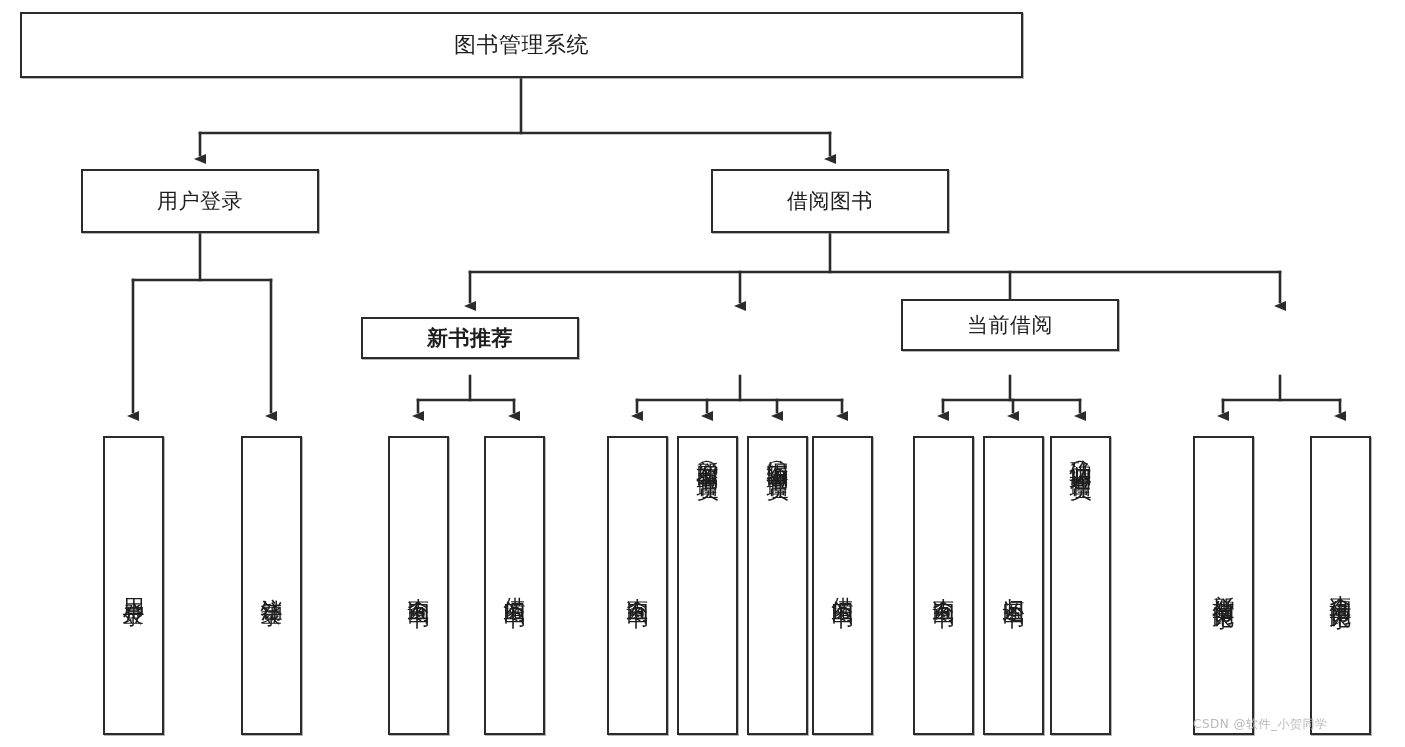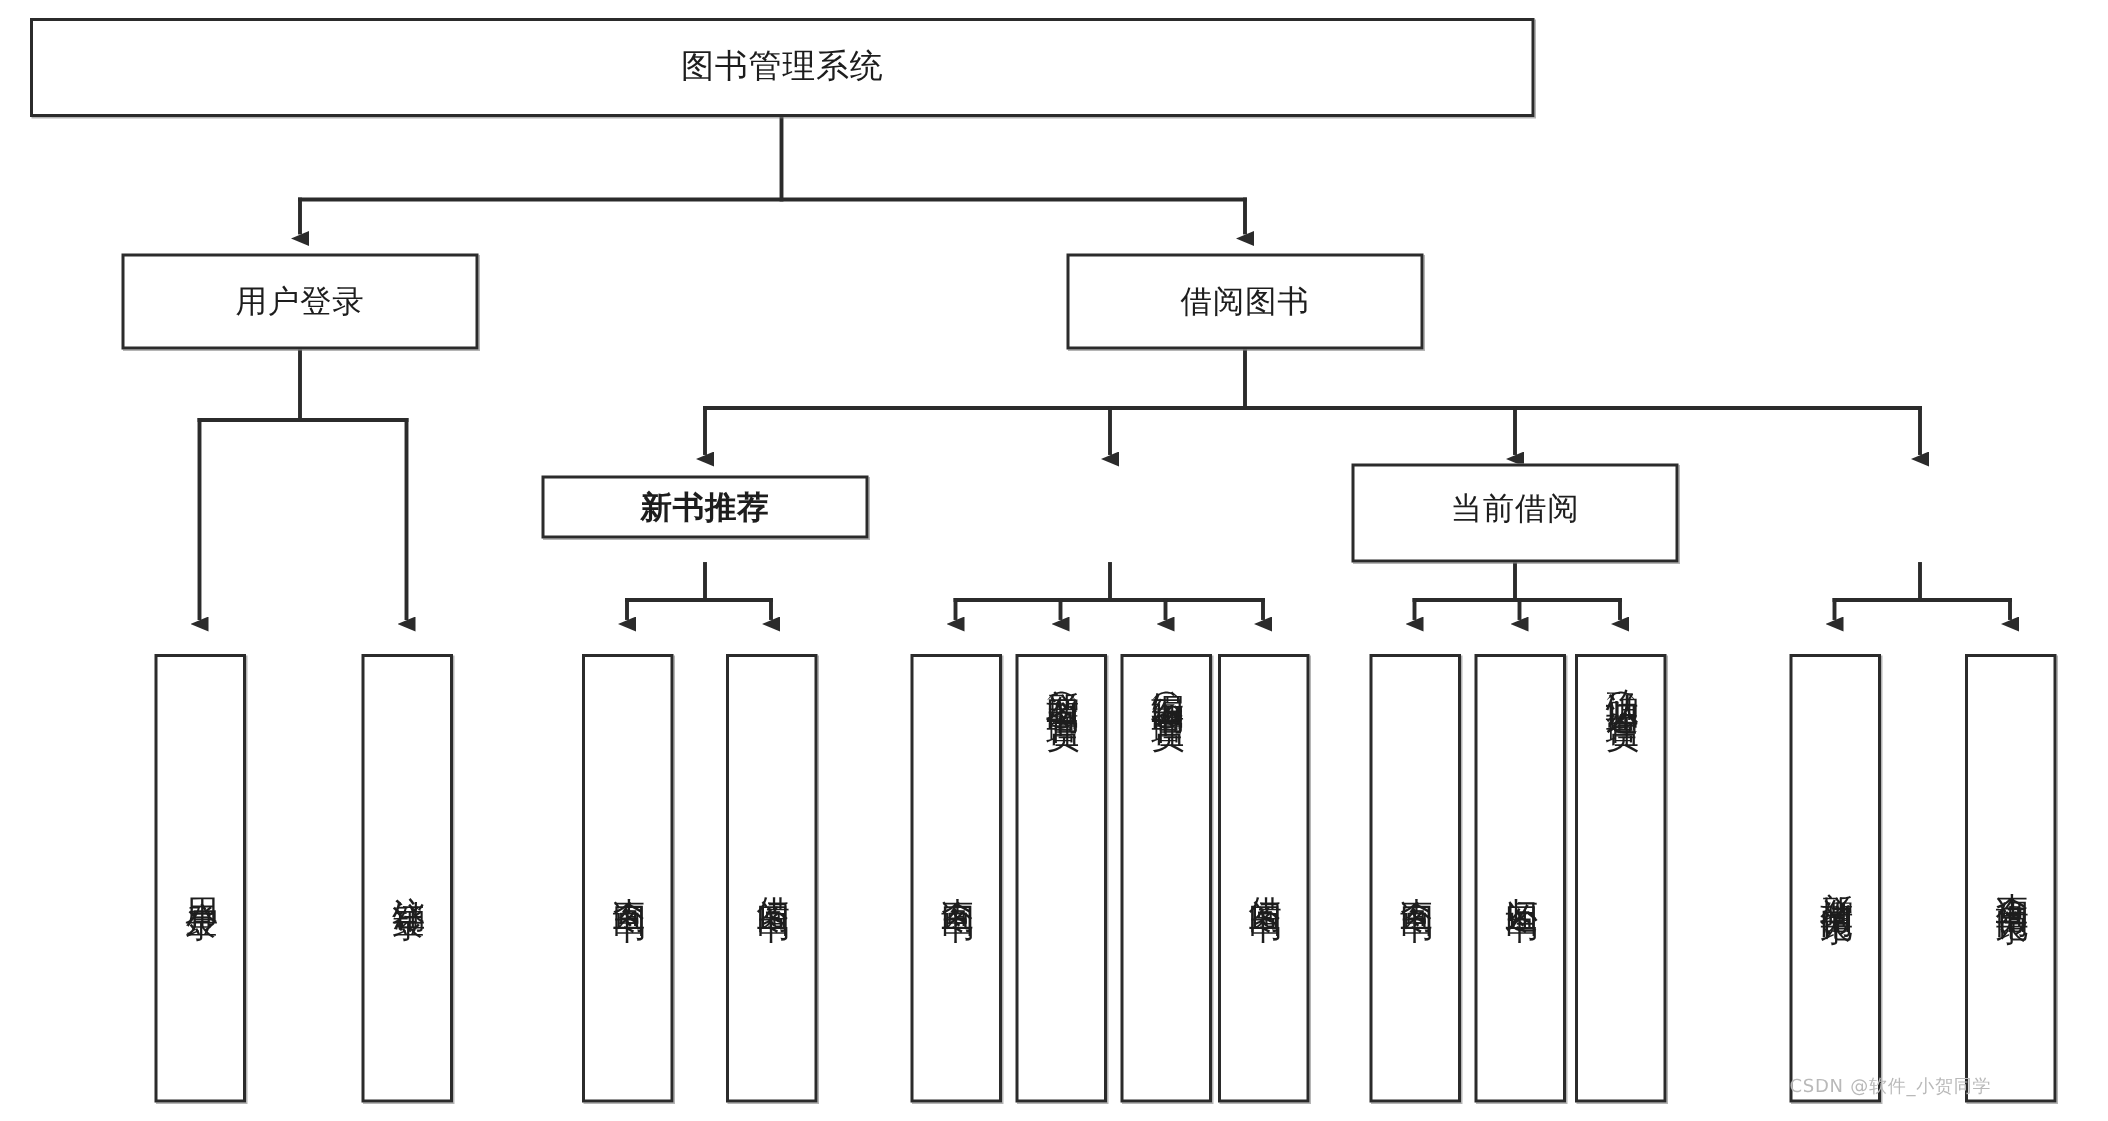--- a/index.html
+++ b/index.html
@@ -145,21 +145,21 @@
   <div class="node horiz" style="left:81px; top:169px; width:238px; height:64px;">
     <span class="label">用户登录</span>
   </div>
   <div class="node horiz" style="left:711px; top:169px; width:238px; height:64px;">
     <span class="label">借阅图书</span>
   </div>
 
   <div class="node horiz" style="left:361px; top:317px; width:218px; height:42px;font-weight:bold;">
     <span class="label">新书推荐</span>
   </div>
-  <div class="node horiz" style="left:901px; top:309px; width:218px; height:66px;font-family:Liberation Mono, monospace;">
+  <div class="node horiz" style="left:901px; top:299px; width:218px; height:52px;">
     <span class="label">当前借阅</span>
   </div>
 
   <div class="node vert" style="left:103px; top:436px; width:61px; height:299px;">
     <span class="label">用户登录</span>
   </div>
   <div class="node vert" style="left:241px; top:436px; width:61px; height:299px;">
     <span class="label">注销登录</span>
   </div>
 

